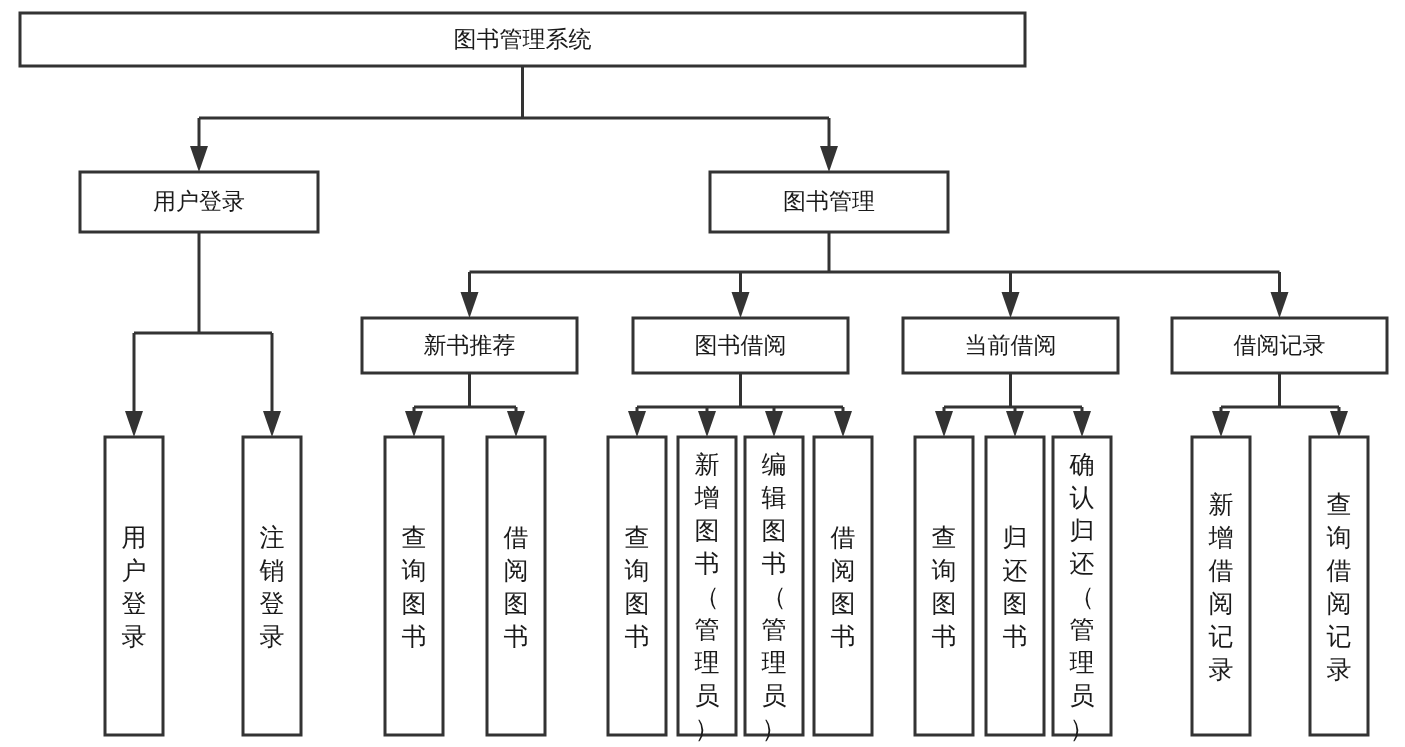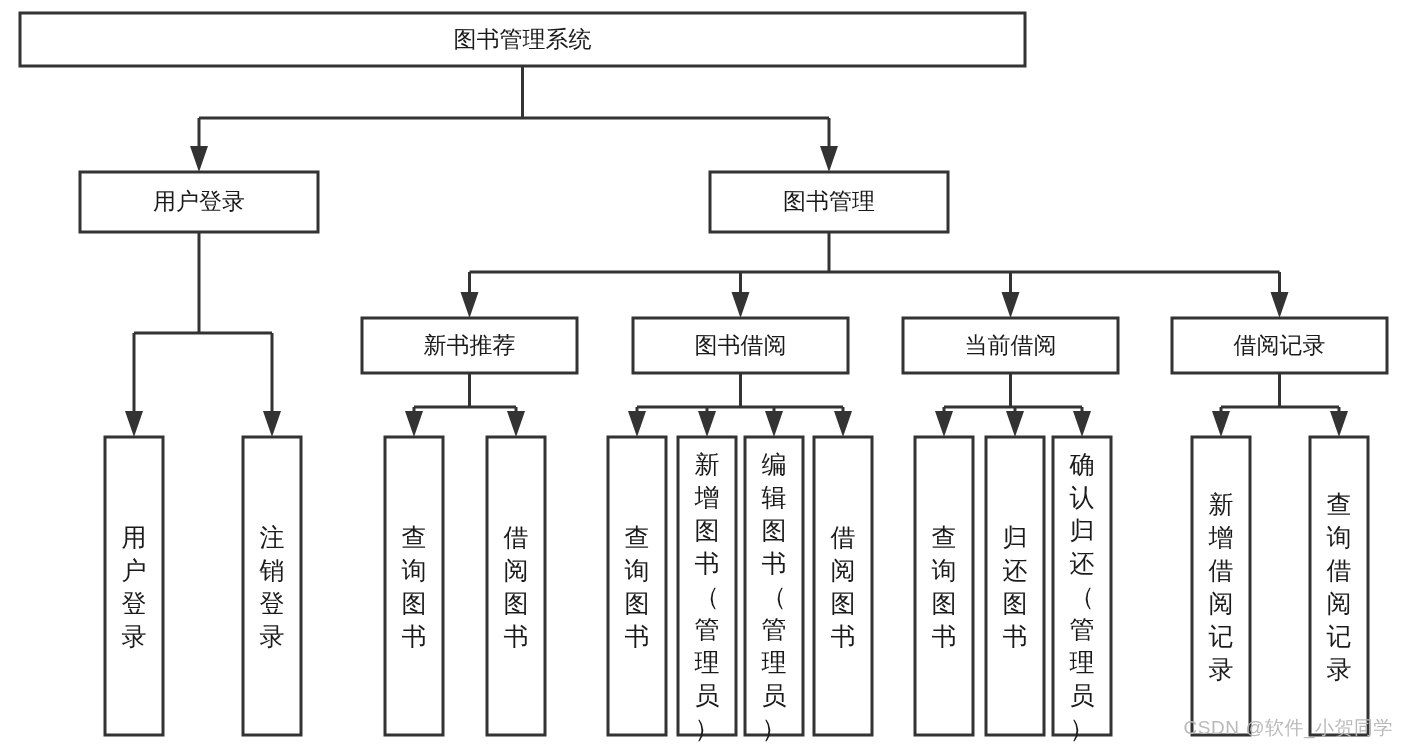--- a/index.html
+++ b/index.html
@@ -201,14 +201,13 @@
         <g>
           <rect x="1192" y="437" width="58" height="298" class="node-box"></rect>
           <text x="1221" y="0" class="node-label-v"><tspan x="1221" y="513">新</tspan><tspan x="1221" y="546">增</tspan><tspan x="1221" y="579">借</tspan><tspan x="1221" y="612">阅</tspan><tspan x="1221" y="645">记</tspan><tspan x="1221" y="678">录</tspan></text>
         </g>
         <g>
           <rect x="1310" y="437" width="58" height="298" class="node-box"></rect>
           <text x="1339" y="0" class="node-label-v"><tspan x="1339" y="513">查</tspan><tspan x="1339" y="546">询</tspan><tspan x="1339" y="579">借</tspan><tspan x="1339" y="612">阅</tspan><tspan x="1339" y="645">记</tspan><tspan x="1339" y="678">录</tspan></text>
         </g>
       </g>
   </svg>
-  <div class="watermark-text">CSDN @软件_小贺同学</div>
 </div>
 
 </body></html>

